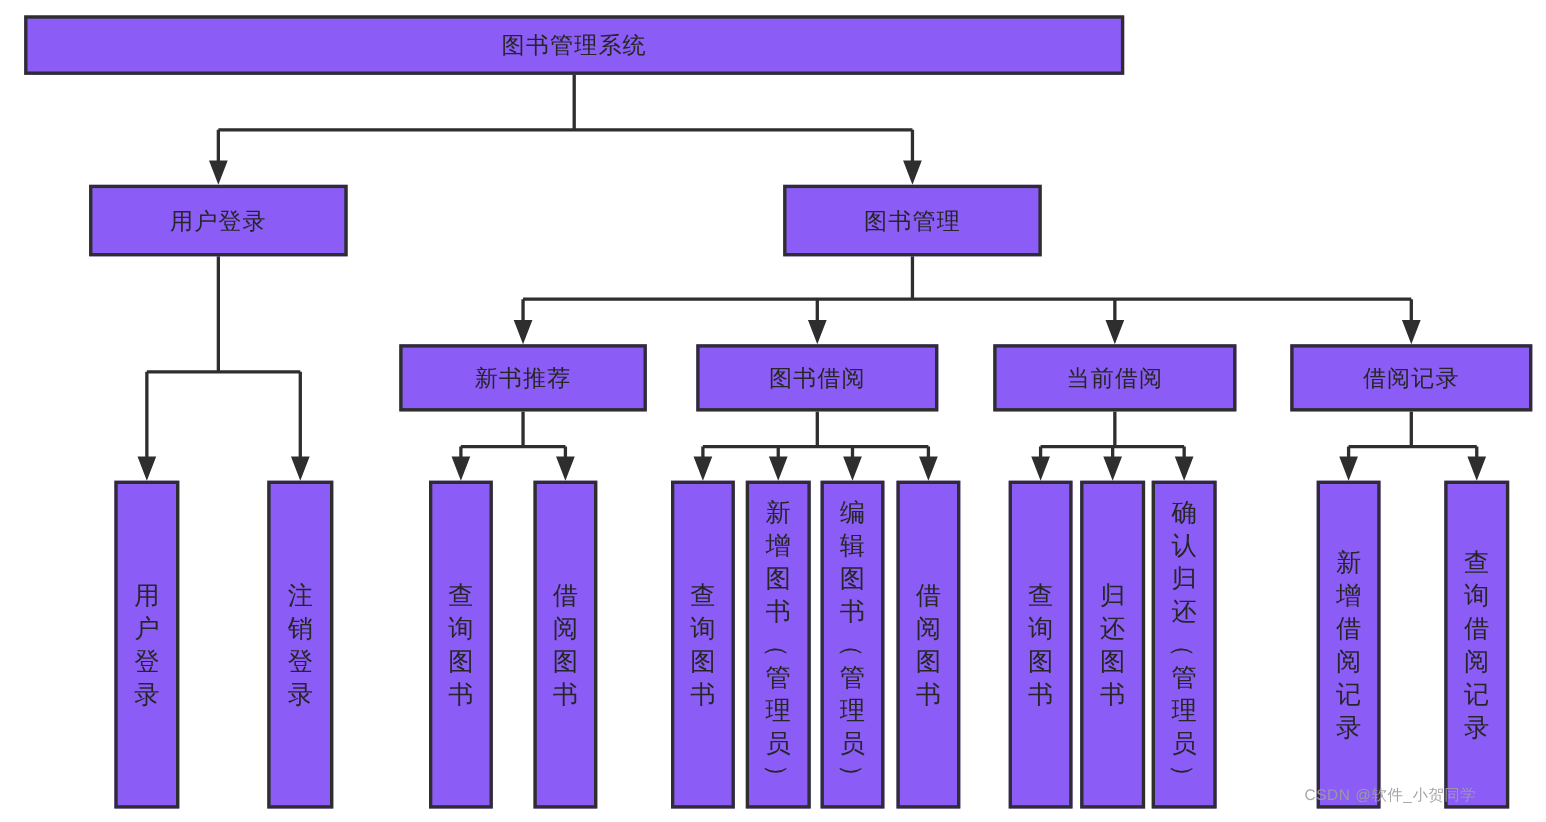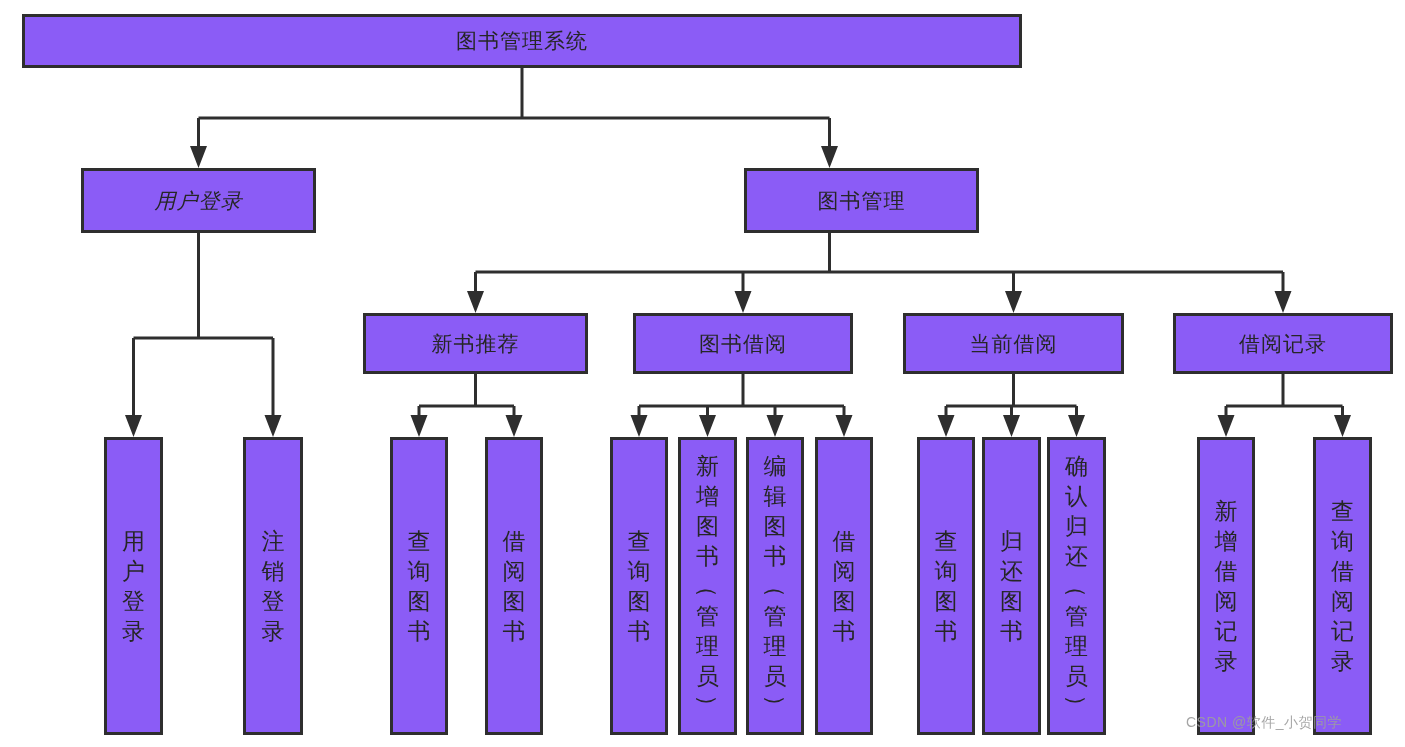--- a/index.html
+++ b/index.html
@@ -73,24 +73,24 @@
              M766.5 415 L783.5 415 L775 437 Z M835.5 415 L852.5 415 L844 437 Z
              M937.5 415 L954.5 415 L946 437 Z M1003 415 L1020 415 L1011.5 437 Z
              M1068 415 L1085 415 L1076.5 437 Z
              M1217.5 415 L1234.5 415 L1226 437 Z M1334 415 L1351 415 L1342.5 437 Z"></path>
   </svg>
 
   <div class="node" style="left:22px;top:14px;width:1000px;height:54px;">
     <span class="hlabel">图书管理系统</span>
   </div>
 
-  <div class="node" style="left:81px;top:168px;width:235px;height:65px;font-style:italic;">
+  <div class="node" style="left:81px;top:168px;width:235px;height:65px;">
     <span class="hlabel">用户登录</span>
   </div>
-  <div class="node" style="left:744px;top:168px;width:235px;height:65px;">
+  <div class="node" style="left:712px;top:168px;width:235px;height:65px;">
     <span class="hlabel">图书管理</span>
   </div>
 
   <div class="node" style="left:363px;top:313px;width:225px;height:61px;">
     <span class="hlabel">新书推荐</span>
   </div>
   <div class="node" style="left:633px;top:313px;width:220px;height:61px;">
     <span class="hlabel">图书借阅</span>
   </div>
   <div class="node" style="left:903px;top:313px;width:221px;height:61px;text-align:center;">

